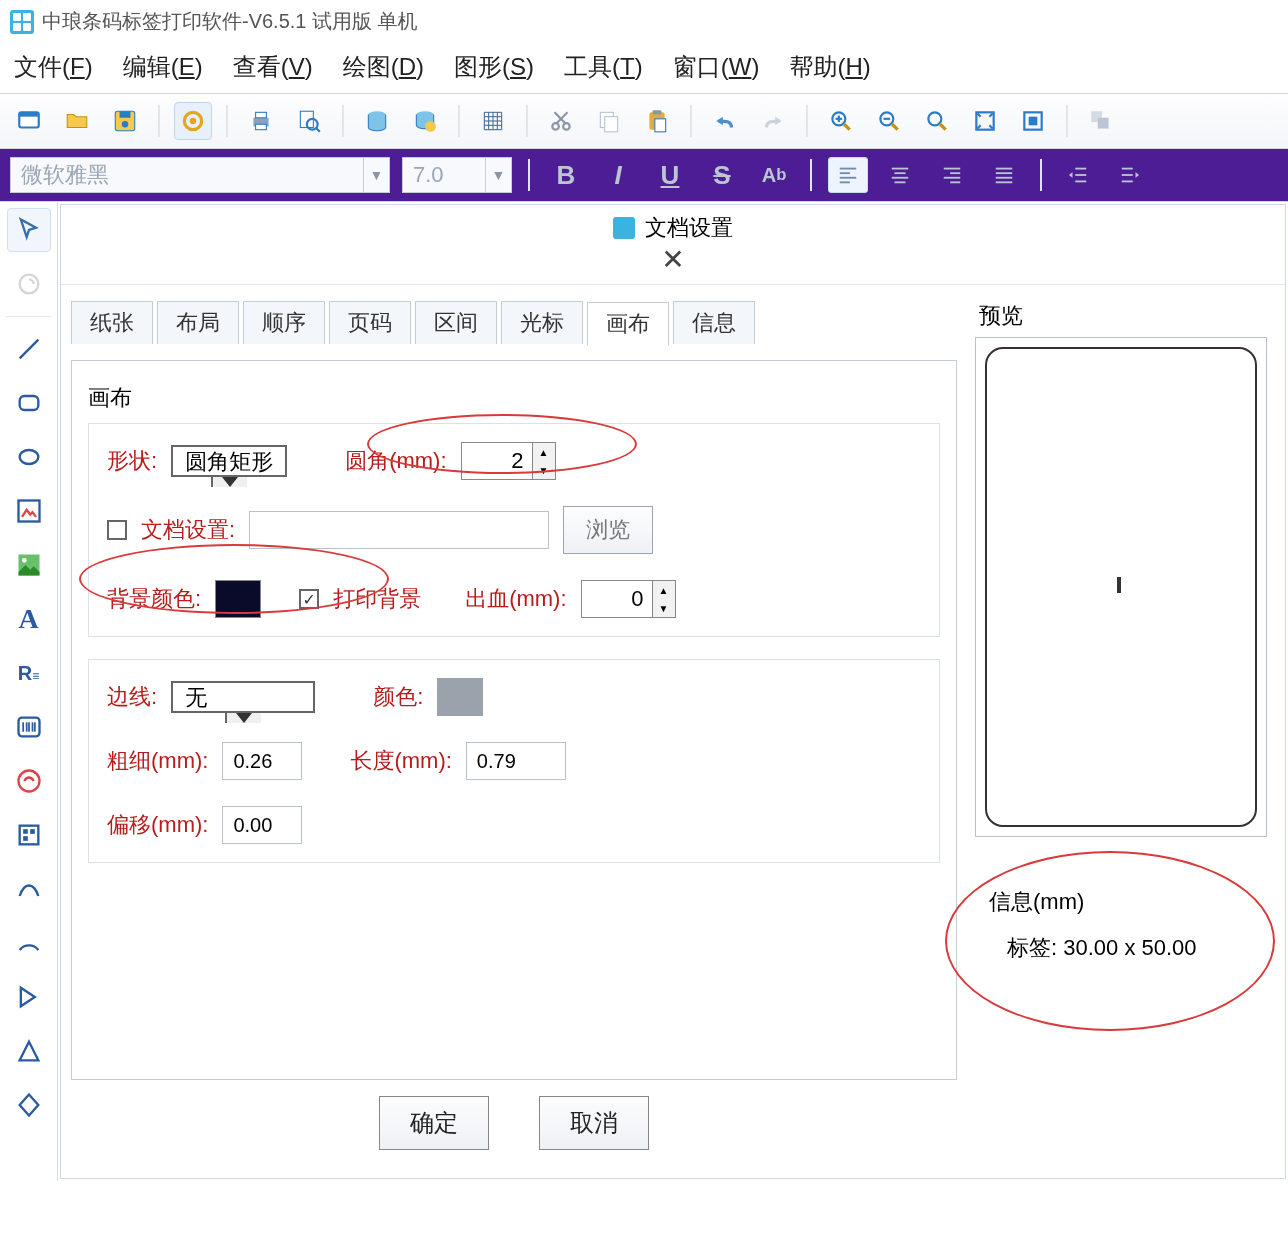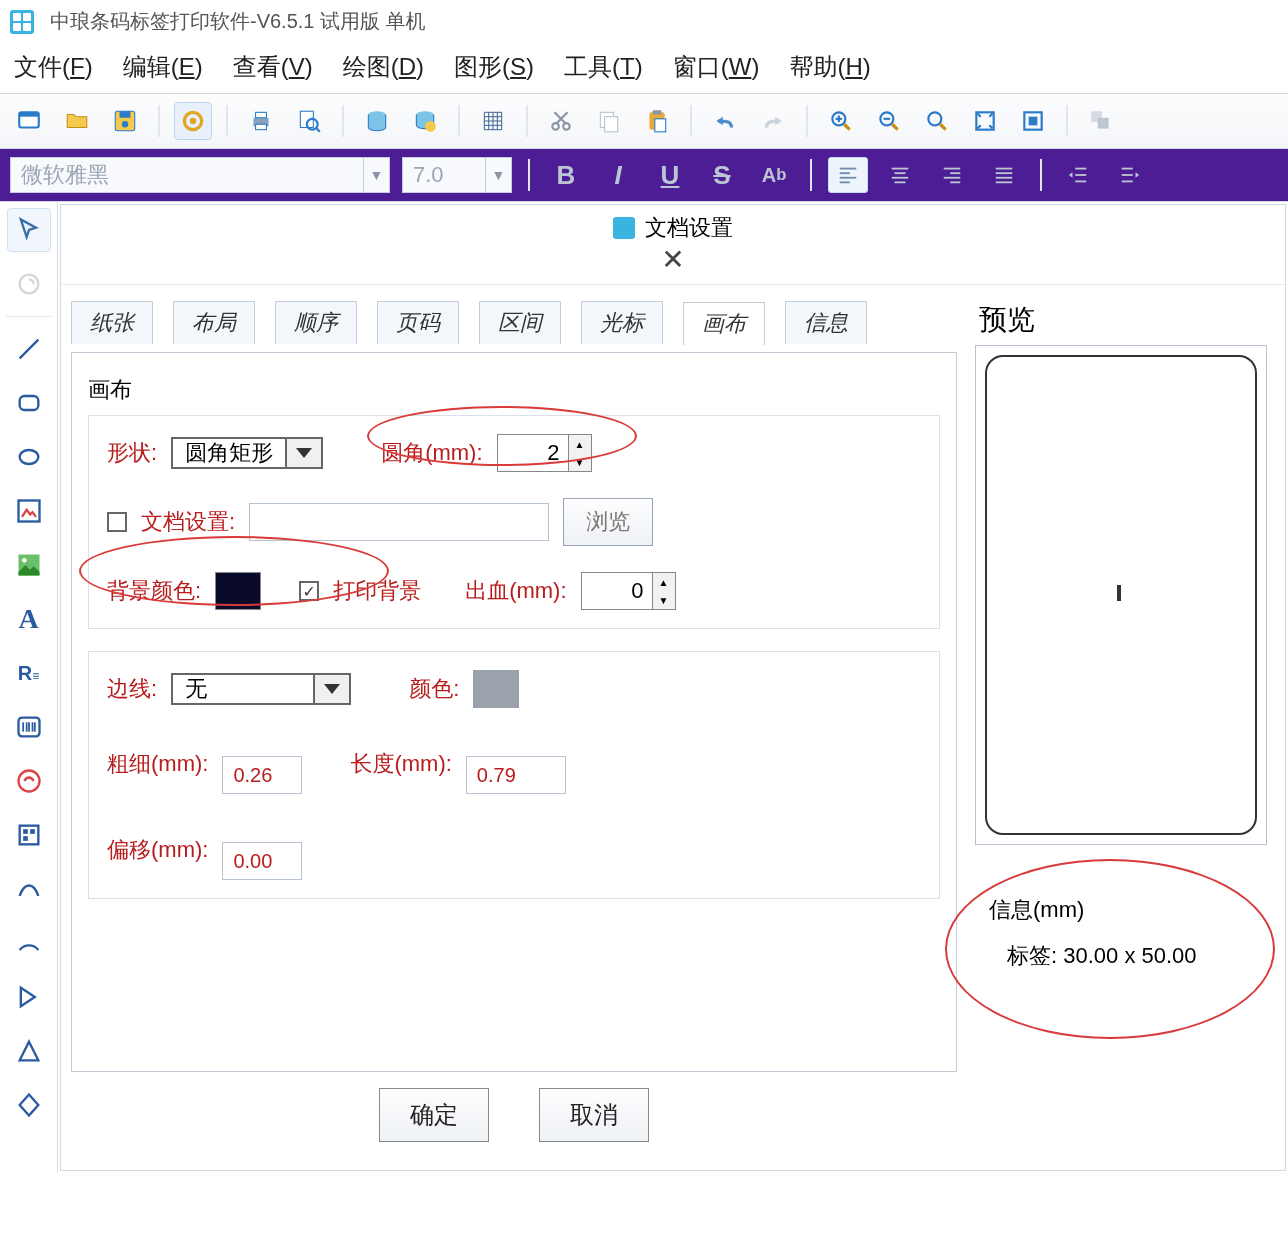--- a/index.html
+++ b/index.html
@@ -1,19 +1,19 @@
 <!DOCTYPE html>
 <html><head>
 <meta charset="utf-8">
 <style>
 * { box-sizing: border-box; margin: 0; padding: 0; }
 body { font-family: "Microsoft YaHei", sans-serif; font-size: 18px; background: #fff; width: 1288px; }
 
 
-.titlebar { display: flex; align-items: center; padding: 8px 10px; gap: 16px; }
+.titlebar { display: flex; align-items: center; padding: 8px 10px; gap: 8px; }
 .titlebar .app-icon { width: 24px; height: 24px; background: #3bb3e0; border-radius: 3px; display: flex; align-items: center; justify-content: center; }
 .titlebar .title-text { color: #555; font-size: 20px; }
 
 
 .menubar { display: flex; gap: 30px; padding: 8px 14px 10px; font-size: 24px; color: #222; }
 .menubar .item u { text-decoration: underline; }
 
 
 .toolbar { display: flex; align-items: center; padding: 8px 10px; gap: 10px; border-top: 1px solid #d0d7e0; border-bottom: 1px solid #d0d7e0; background: linear-gradient(#fdfdfe,#f4f6f9); min-height: 54px; }
 .tb-btn { width: 38px; height: 38px; display: flex; align-items: center; justify-content: center; border-radius: 4px; }
@@ -40,55 +40,55 @@
 
 .dialog-area { flex: 1; }
 .dialog { border: 1px solid #cfd8e3; margin: 2px; }
 .dlg-titlebar { display: flex; align-items: center; justify-content: space-between; padding: 8px 12px; background: #fff; border-bottom: 1px solid #e2e7ee; flex-direction: column; }
 .dlg-titlebar .left { display: flex; align-items: center; gap: 10px; font-size: 22px; }
 .dlg-titlebar .app-icon { width: 22px; height: 22px; background: #3bb3e0; border-radius: 3px; }
 .dlg-close { font-size: 28px; color: #444; cursor: pointer; }
 
 .dlg-body { display: flex; padding: 16px 10px 20px; gap: 18px; }
 .dlg-main { flex: 1; }
-.tabrow { display: flex; gap: 20px; margin-bottom: 8px; font-style: italic; }
+.tabrow { display: flex; gap: 4px; margin-bottom: 16px; }
 .tab { padding: 6px 18px; border: 1px solid #c3cdd8; background: #fcfdfe; font-size: 22px; border-bottom: none; color: #333; }
 .tab.active { background: #fff; border-top: 1px solid #c3cdd8; position: relative; top: 1px; }
 .tab:not(.active) { background: #f3f6fa; }
 
 .tab-panel { border: 1px solid #c3cdd8; padding: 16px; min-height: 720px; }
 
 .group-title { font-size: 22px; margin: 6px 0 10px; }
 .group-box { border: 1px solid #d9e1ea; padding: 18px; margin-bottom: 22px; }
 .row { display: flex; align-items: center; gap: 14px; margin-bottom: 26px; font-size: 22px; }
 .row:last-child { margin-bottom: 0; }
 .label { color: #b91c1c; }
 
-.combo { display: flex; align-items: center; border: 2px solid #666; height: 32px; }
+.combo { display: flex; align-items: center; border: 2px solid #666; height: 32px; flex-direction: column; }
 .combo .val { padding: 0 12px; min-width: 110px; font-size: 22px; }
 .combo .arr { width: 36px; height: 100%; border-left: 2px solid #666; display: flex; align-items: center; justify-content: center; background: #f0f0f0; }
 .combo .arr::after { content: ""; border-left: 8px solid transparent; border-right: 8px solid transparent; border-top: 10px solid #333; }
 
 .spinner { display: flex; border: 1px solid #888; height: 38px; }
 .spinner input { width: 70px; border: none; text-align: right; padding: 0 8px; font-size: 22px; outline: none; }
 .spinner .arrows { display: flex; flex-direction: column; border-left: 1px solid #888; }
 .spinner .arrows div { width: 22px; flex: 1; display: flex; align-items: center; justify-content: center; font-size: 10px; background: #f2f2f2; }
 
 .checkbox { width: 20px; height: 20px; border: 2px solid #666; display: inline-flex; align-items: center; justify-content: center; background: #fff; }
 .checkbox.checked::after { content: "✓"; font-size: 16px; color: #333; }
 
 .text-input { border: 1px solid #b6c2d0; height: 38px; padding: 0 10px; background: #fff; font-size: 20px; }
-.text-input.disabled { background: #fff; color: #b91c1c; margin-top: 22px; }
+.text-input.disabled { background: #fff; color: #000000; }
 
 .btn { border: 1px solid #9aa5b5; background: linear-gradient(#fdfdfe,#eef1f5); padding: 8px 22px; font-size: 22px; color: #777; }
 
 .color-swatch { width: 46px; height: 38px; border: 1px solid #888; }
 
 .preview-col { width: 300px; }
-.preview-col .label-title { font-size: 28px; margin-bottom: 6px; padding-left: 4px; }
+.preview-col .label-title { font-size: 22px; margin-bottom: 6px; padding-left: 4px; }
 .preview-box { border: 1px solid #b6c2d0; width: 292px; height: 500px; display: flex; align-items: center; justify-content: center; }
 .preview-canvas { width: 272px; height: 480px; border: 2px solid #333; border-radius: 18px; position: relative; background: #fff; }
 .preview-canvas::after { content: ""; position: absolute; right: 50%; top: 48%; width: 4px; height: 16px; background: #333; }
 
 .info-box { margin-top: 34px; font-size: 22px; padding: 8px 14px; line-height: 2.1; }
 
 .anno-ellipse { position: absolute; border: 2px solid #d93a3a; border-radius: 50%; pointer-events: none; }
 
 .bottom-btns { display: flex; justify-content: center; gap: 50px; padding: 16px 0 8px; }
 .bottom-btns .btn { color: #222; padding: 10px 30px; font-size: 24px; border: 1px solid #888; }

